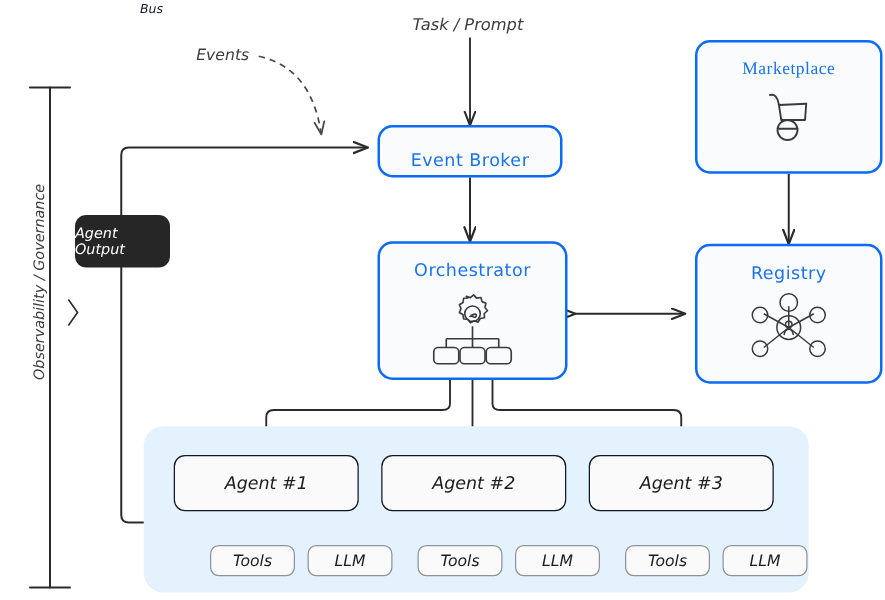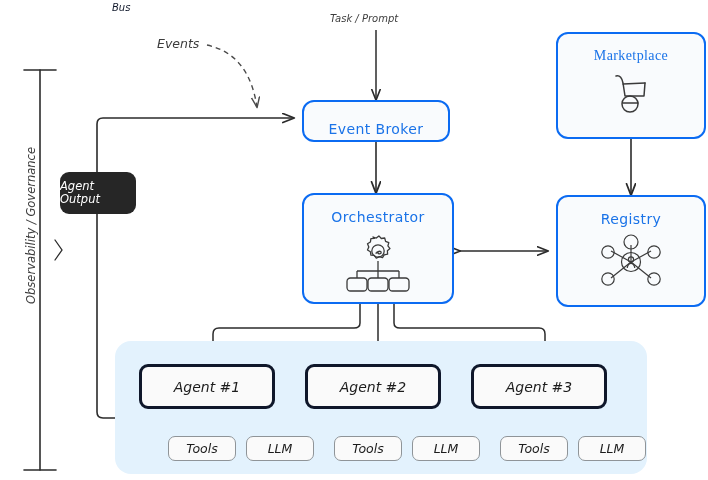--- a/index.html
+++ b/index.html
@@ -55,27 +55,27 @@
     width: 532px;
     height: 133px;
     background: #e3f2fd;
     border-radius: 16px;
     box-sizing: border-box;
   }
   .agent-box {
     position: absolute;
     box-sizing: border-box;
     background: #fafafa;
-    border: 3px solid #0f172a;
+    border: 1px solid #0f172a;
     border-radius: 9px;
     display: flex;
     align-items: center;
     justify-content: center;
     height: 45px;
-    width: 136px;
+    width: 148px;
     top: 364px;
   }
   .agent-box span {
     font-size: 14px;
     color: #1c1c1c;
     font-style: italic;
   }
   .leaf-box {
     position: absolute;
     box-sizing: border-box;
@@ -119,21 +119,21 @@
   }
 
   
   .flabel {
     position: absolute;
     color: #3d3d3d;
     font-size: 12.5px;
     white-space: nowrap;
     font-style: italic;
   }
-  #label-task    { left: 330px; top: 13px;  font-size: 10px; }
+  #label-task    { left: 330px; top: 13px;  font-size: 13px; }
   #label-events  { left: 157px; top: 36px; }
   #label-bus     { left: 112px; top: 2px;  color: #0f172a; font-size: 10px; }
 
   
   #label-obs {
     position: absolute;
     left: -44px;
     top: 222px;
     width: 150px;
     text-align: center;

